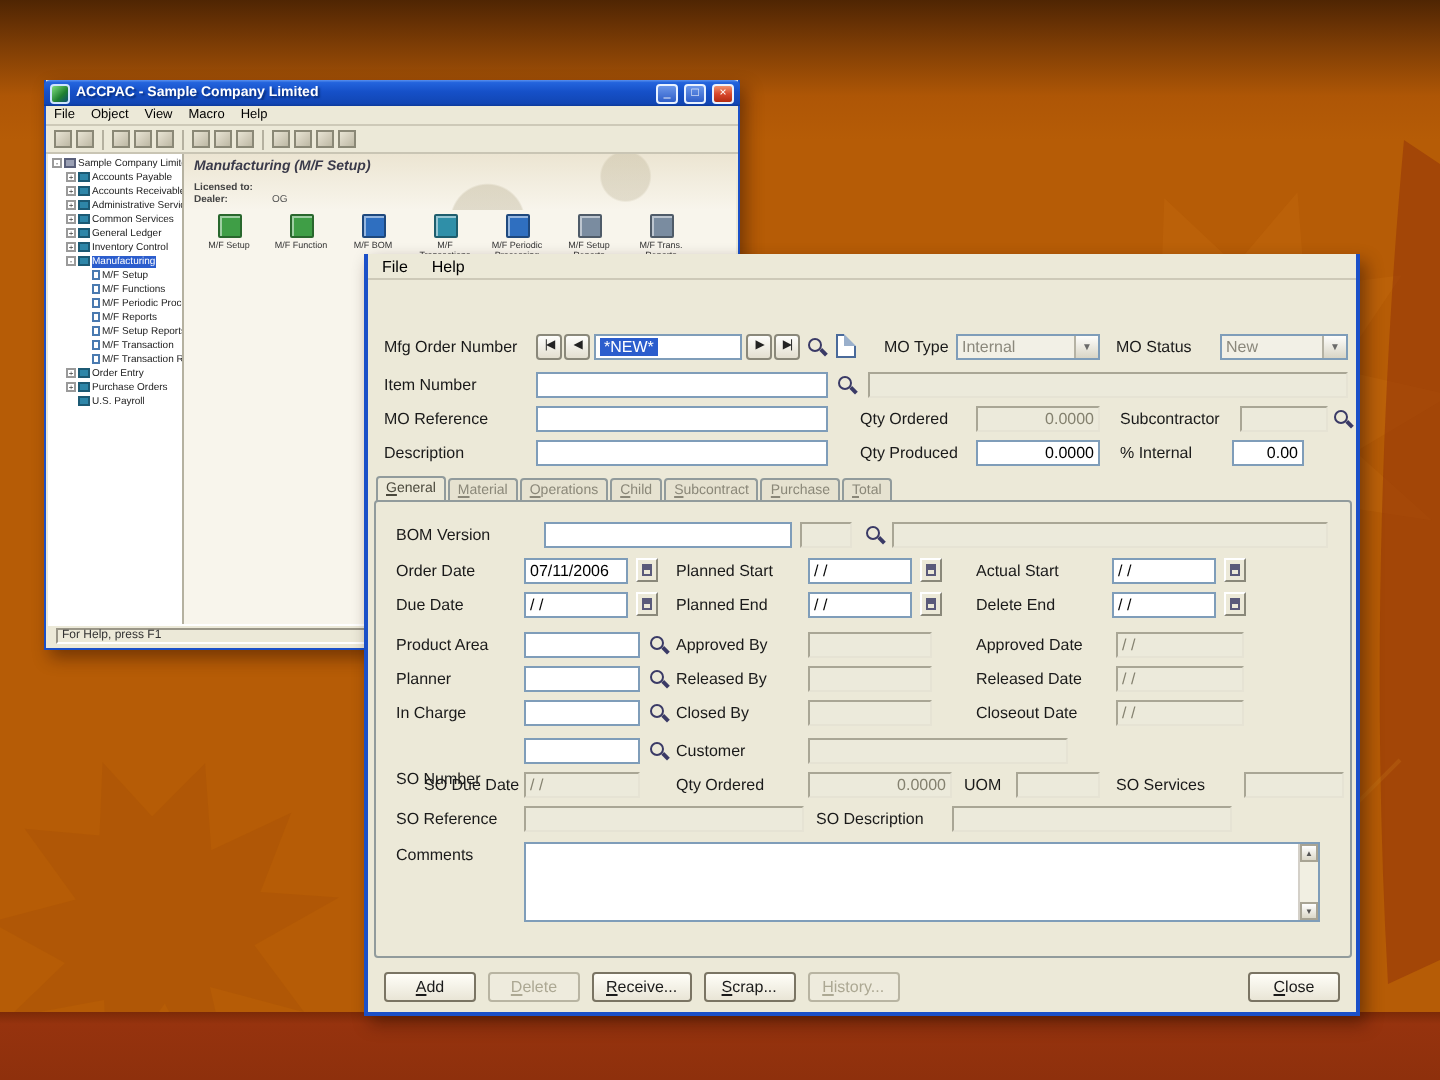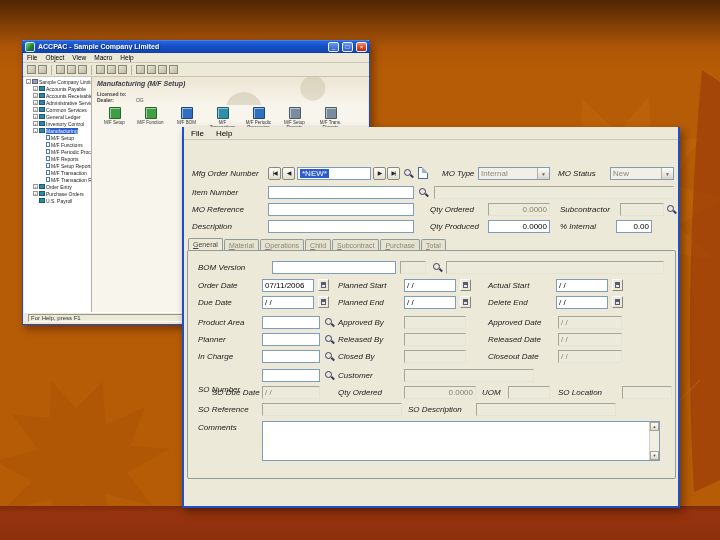--- a/index.html
+++ b/index.html
@@ -18,21 +18,21 @@
     border-radius:4px 4px 0 0; color:#fff; }
   .tbar .ttl { font-weight:bold; font-size:8.5px; text-shadow:1px 1px 1px #0a2f7c; white-space:nowrap; overflow:hidden; flex:1; }
   .appico { width:10px; height:10px; background:linear-gradient(135deg,#7fe07f,#1f7f2f 60%,#0c4f74); border:1px solid #cfe3ff; border-radius:2px; flex:none; }
   .capbtn { width:15px; height:13px; flex:none; border:1px solid #e9f2ff; border-radius:2px; color:#fff;
     font-size:8px; line-height:11px; text-align:center; background:linear-gradient(180deg,#6a96ea,#2f5ec8); }
   .capbtn.close { background:linear-gradient(180deg,#f0926f,#d8482b 50%,#b32b10); }
   .mbar { height:13px; display:flex; align-items:center; gap:12px; padding:0 7px; font-size:8px; color:#000;
     border-bottom:1px solid #cdc9b8; background:#ece9d8; }
   .mbar .mi { cursor:default; }
 
-  .lbl { position:absolute; font-size:8px; color:#1a1a1a; white-space:nowrap;font-style:italic; }
+  .lbl { position:absolute; font-size:8px; color:#1a1a1a; white-space:nowrap; }
   .fld { position:absolute; height:13px; background:#fff; border:1px solid #7f9db9; font-size:8px;
     line-height:11px; padding:0 2px; color:#000; overflow:hidden; white-space:nowrap; }
   .fld.dis { background:#eceadb; border-color:#a9a695 #e6e3d4 #e6e3d4 #a9a695; color:#84816f; }
   .fld.num { text-align:right; }
   .selhl { background:#2b5dcd; color:#fff; padding:0 2px; }
   .mag { position:absolute; width:11px; height:11px; }
   .mag::before { content:""; position:absolute; left:1px; top:1px; width:5px; height:5px;
     border:1.4px solid #3a3a66; border-radius:50%; }
   .mag::after { content:""; position:absolute; left:7px; top:7px; width:3.5px; height:1.6px;
     background:#3a3a66; transform:rotate(45deg); }
@@ -416,31 +416,40 @@
       <span class="mag" style="left:140px;top:213px"></span>
       <span class="lbl" style="left:154px;top:214px">Customer</span>
       <div class="fld dis" style="left:220px;top:212px;width:130px"></div>
 
       <span class="lbl" style="left:28px;top:231px">SO Due Date</span>
       <div class="fld dis" style="left:78px;top:229px;width:58px">/ /</div>
       <span class="lbl" style="left:154px;top:231px">Qty Ordered</span>
       <div class="fld dis num" style="left:220px;top:229px;width:72px">0.0000</div>
       <span class="lbl" style="left:298px;top:231px">UOM</span>
       <div class="fld dis" style="left:324px;top:229px;width:42px"></div>
-      <span class="lbl" style="left:374px;top:231px">SO Location</span>
+      <span class="lbl" style="left:374px;top:231px">SO Services</span>
       <div class="fld dis" style="left:438px;top:229px;width:50px"></div>
 
       <span class="lbl" style="left:14px;top:248px">SO Reference</span>
       <div class="fld dis" style="left:78px;top:246px;width:140px"></div>
       <span class="lbl" style="left:224px;top:248px">SO Description</span>
       <div class="fld dis" style="left:292px;top:246px;width:140px"></div>
 
       <span class="lbl" style="left:14px;top:266px">Comments</span>
       <div class="cmt">
         <div class="vsb">
           <span>▲</span>
           <span>▼</span>
         </div>
       </div>
 
+      <div class="footer">
+
+      <button class="xpbtn">Add</button>
+          <button class="xpbtn disabled">Delete</button>
+          <button class="xpbtn">Receive...</button>
+          <button class="xpbtn">Scrap...</button>
+          <button class="xpbtn disabled">History...</button>
+          <button class="xpbtn push">Close</button>
+        </div>
     </div>
   </div>
 </div>
 
 </body></html>

